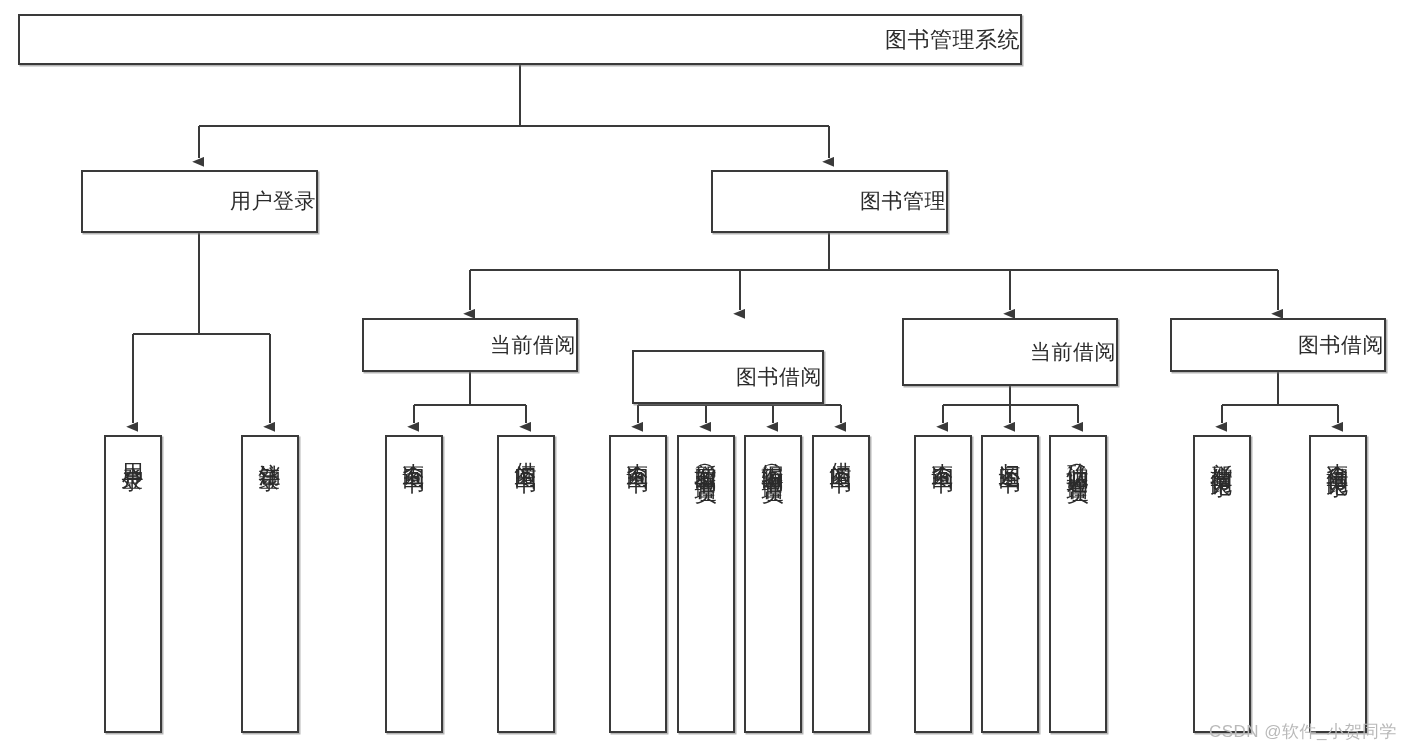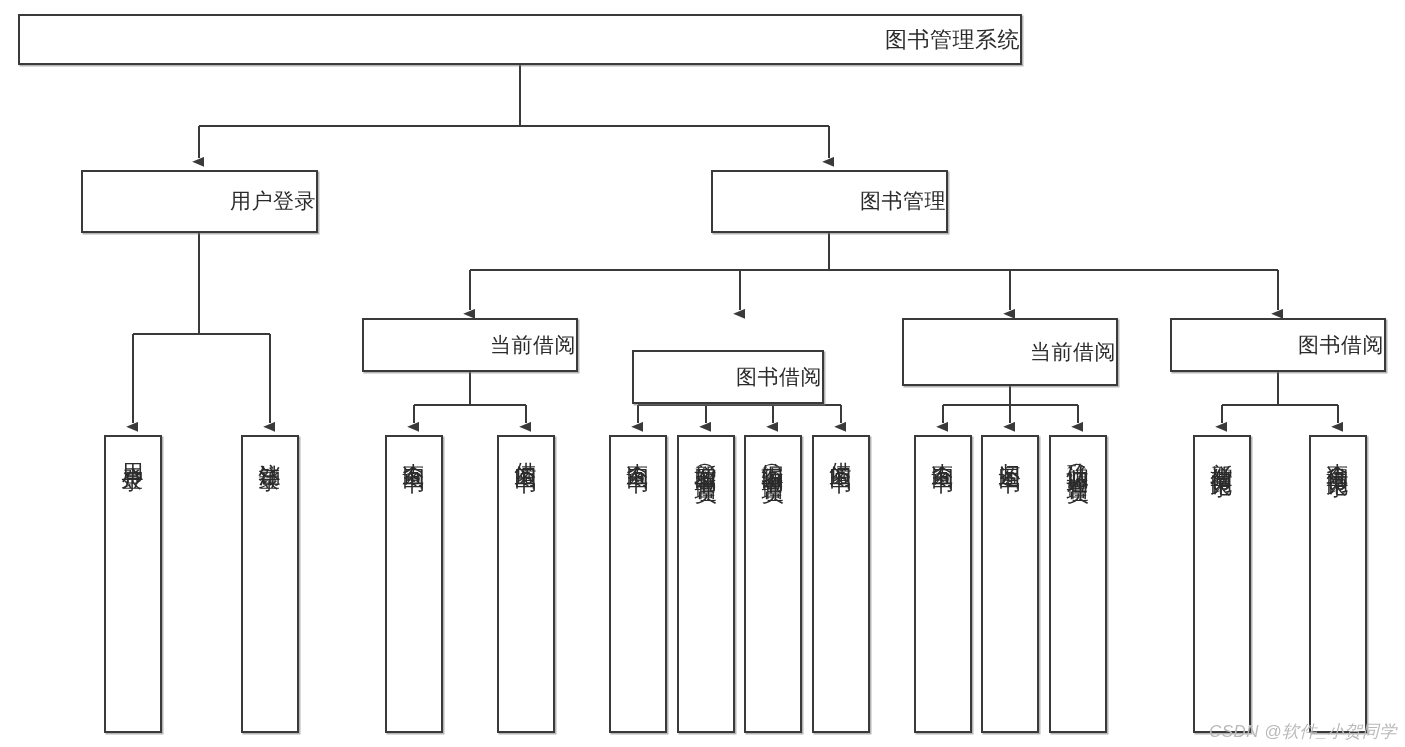--- a/index.html
+++ b/index.html
@@ -59,21 +59,20 @@
   }
   #watermark {
     position: absolute;
     right: 8px;
     bottom: 4px;
     font-size: 17px;
     color: #b9b9b9;
     letter-spacing: 0.5px;
     white-space: nowrap;
     user-select: none;
-    font-style: italic;
   }
 </style>
 </head>
 <body>
 
 <div id="canvas">
 
   <svg class="wires" viewBox="0 0 1405 747">
     <defs>
       <marker id="arrow" markerWidth="10" markerHeight="12" refX="1.2" refY="5.2" orient="auto" markerUnits="userSpaceOnUse">

